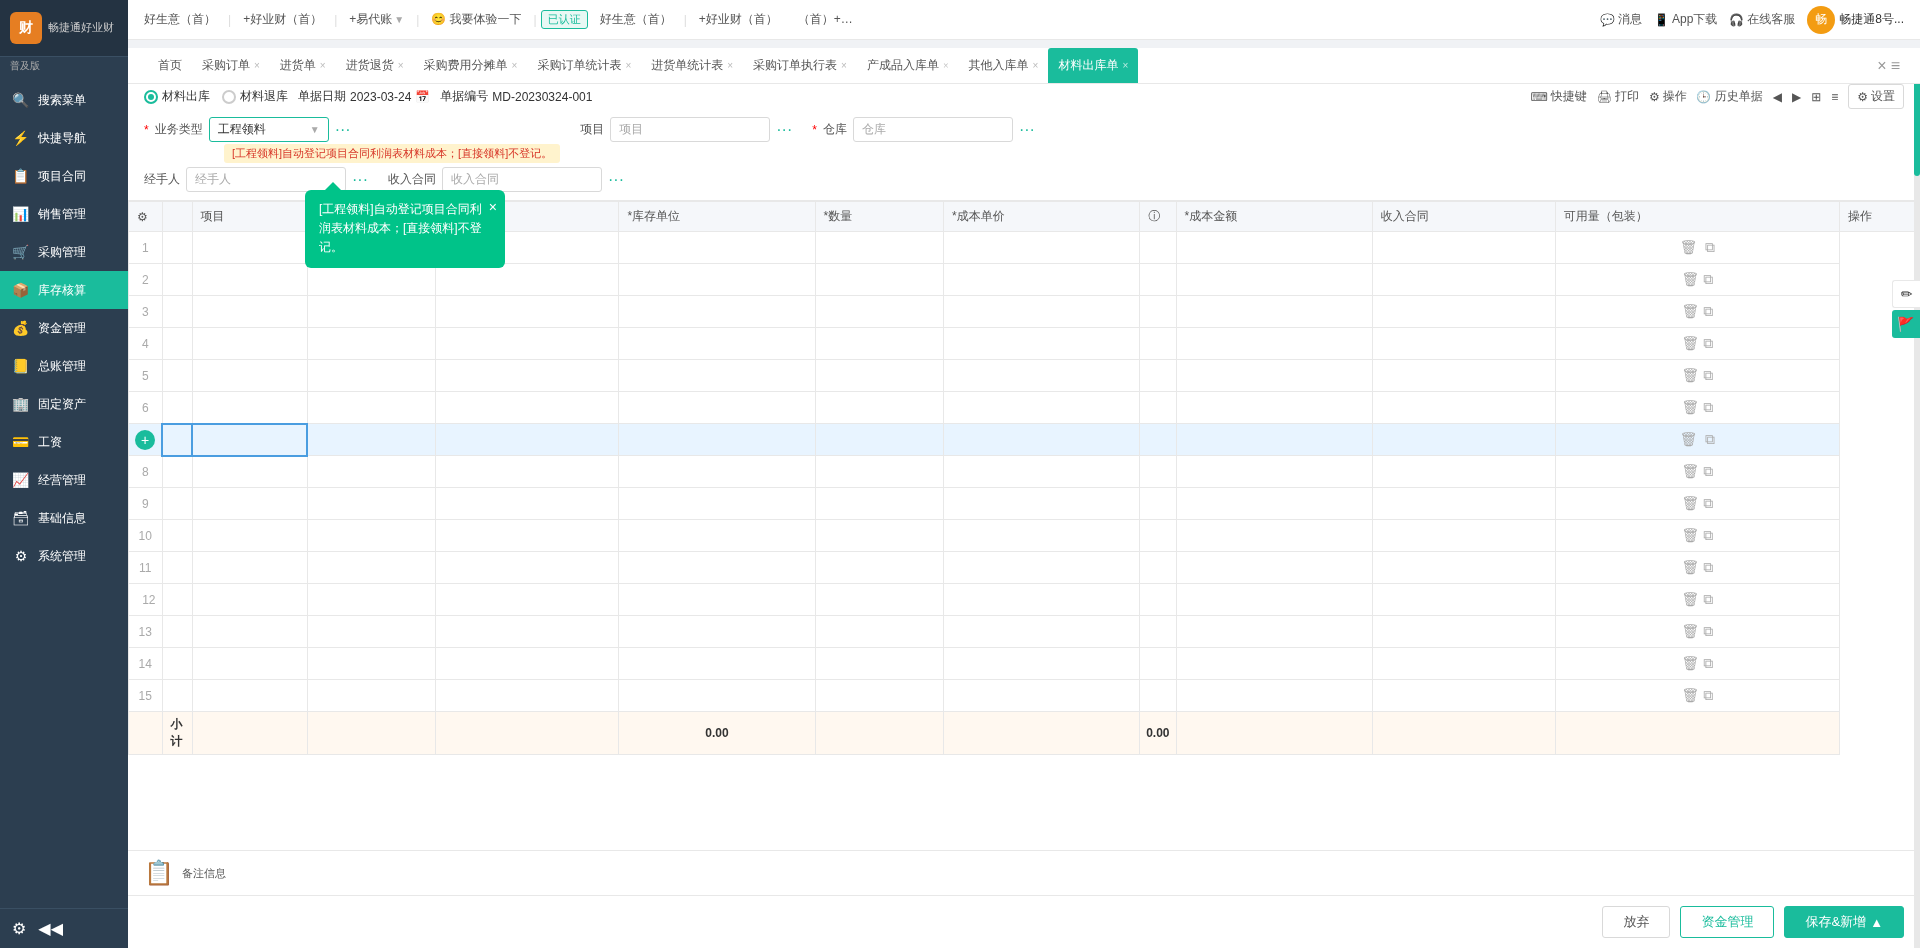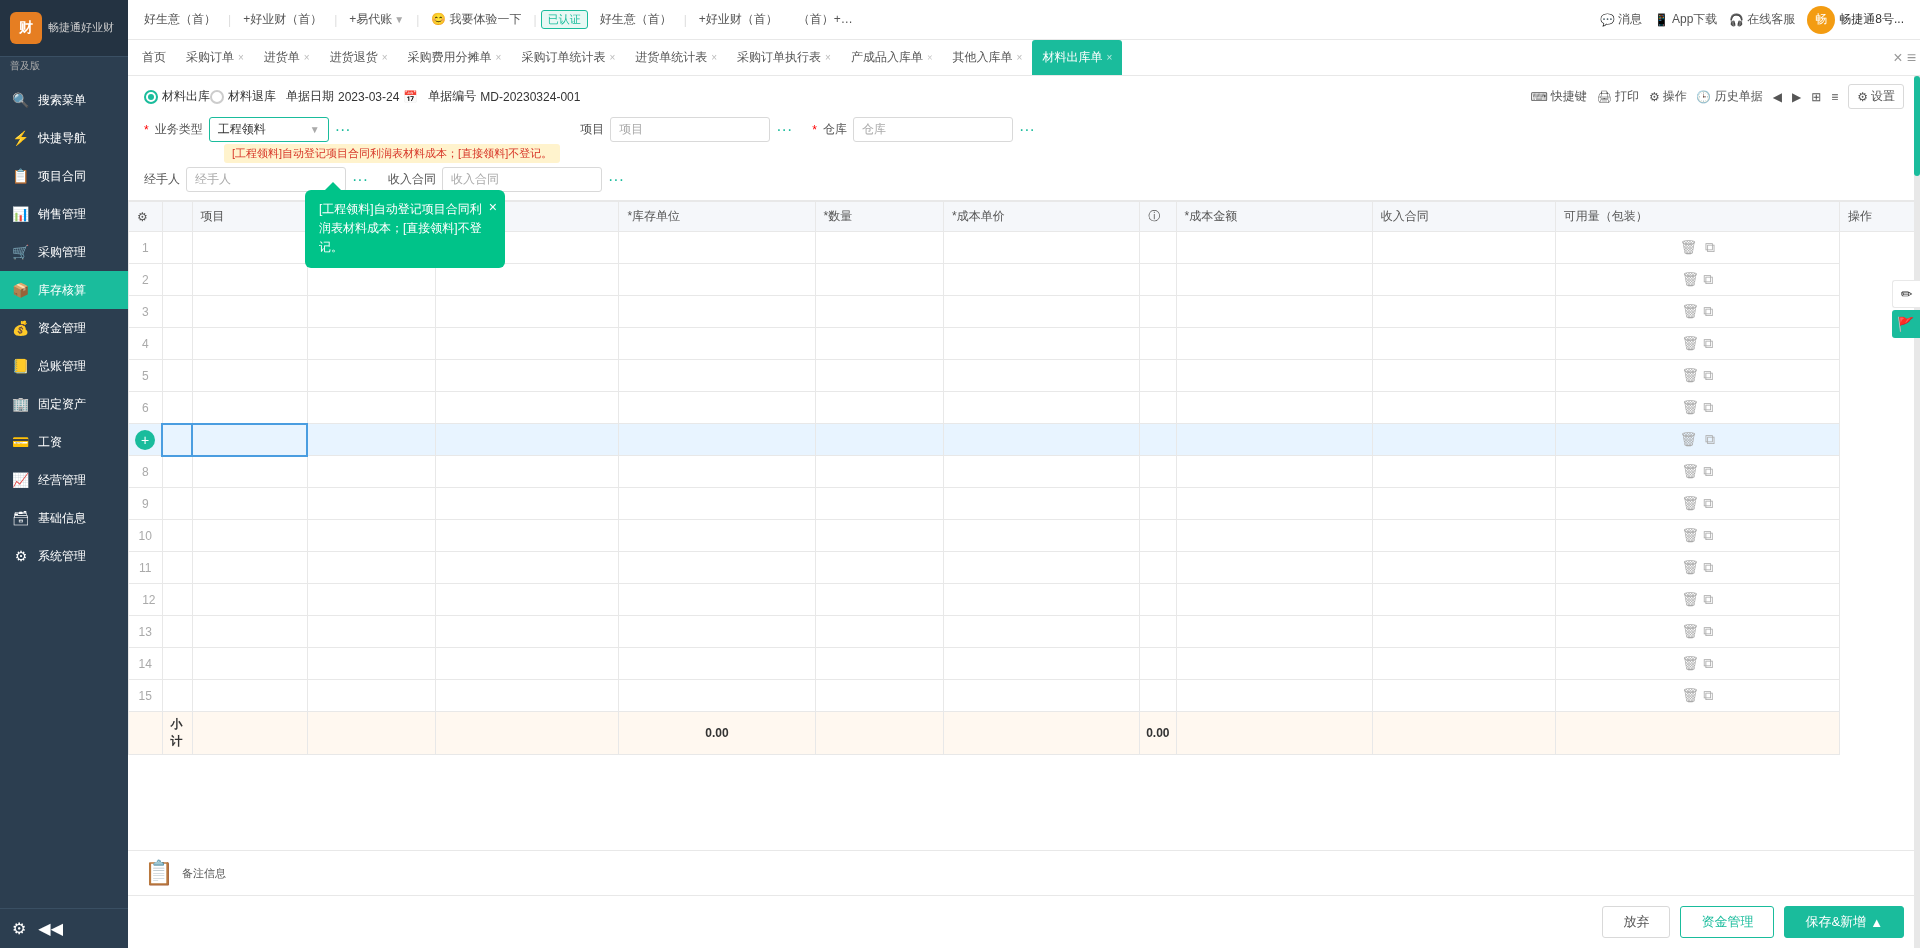--- a/index.html
+++ b/index.html
@@ -168,21 +168,21 @@
       <span>🎧</span>
       <span>在线客服</span>
     </span>
     <span style="cursor:pointer;display:flex;align-items:center;gap:4px;">
       <span style="width:28px;height:28px;background:#f39c12;border-radius:50%;display:inline-flex;align-items:center;justify-content:center;color:#fff;font-size:12px;">畅</span>
       <span>畅捷通8号...</span>
     </span>
   </div>
 </div>
 
-<div style="position:fixed;left:128px;top:40px;right:0;height:36px;background:#fff;border-bottom:1px solid #e8e8e8;display:flex;align-items:center;z-index:98;padding:0 4px;overflow:hidden;">
+<div style="position:fixed;left:128px;top:48px;right:0;height:36px;background:#fff;border-bottom:1px solid #e8e8e8;display:flex;align-items:center;z-index:98;padding:0 20px;overflow:hidden;">
   <div style="display:flex;align-items:stretch;flex:1;height:100%;overflow:hidden;">
     <span style="padding:0 10px;font-size:12px;cursor:pointer;color:#555;display:flex;align-items:center;">首页</span>
     <span style="padding:0 10px;font-size:12px;cursor:pointer;color:#555;display:flex;align-items:center;gap:4px;">采购订单 <span style="color:#bbb;font-size:10px;">×</span></span>
     <span style="padding:0 10px;font-size:12px;cursor:pointer;color:#555;display:flex;align-items:center;gap:4px;">进货单 <span style="color:#bbb;font-size:10px;">×</span></span>
     <span style="padding:0 10px;font-size:12px;cursor:pointer;color:#555;display:flex;align-items:center;gap:4px;">进货退货 <span style="color:#bbb;font-size:10px;">×</span></span>
     <span style="padding:0 10px;font-size:12px;cursor:pointer;color:#555;display:flex;align-items:center;gap:4px;">采购费用分摊单 <span style="color:#bbb;font-size:10px;">×</span></span>
     <span style="padding:0 10px;font-size:12px;cursor:pointer;color:#555;display:flex;align-items:center;gap:4px;">采购订单统计表 <span style="color:#bbb;font-size:10px;">×</span></span>
     <span style="padding:0 10px;font-size:12px;cursor:pointer;color:#555;display:flex;align-items:center;gap:4px;">进货单统计表 <span style="color:#bbb;font-size:10px;">×</span></span>
     <span style="padding:0 10px;font-size:12px;cursor:pointer;color:#555;display:flex;align-items:center;gap:4px;">采购订单执行表 <span style="color:#bbb;font-size:10px;">×</span></span>
     <span style="padding:0 10px;font-size:12px;cursor:pointer;color:#555;display:flex;align-items:center;gap:4px;font-family:Liberation Serif, serif;">产成品入库单 <span style="color:#bbb;font-size:10px;">×</span></span>
@@ -194,21 +194,21 @@
     <span style="cursor:pointer;color:#999;font-size:16px;">≡</span>
   </div>
 </div>
 
 <div class="main-content">
 
   <div class="form-area">
 
     <div style="display:flex;align-items:center;margin-bottom:8px;gap:10px;">
 
-      <div style="display:flex;align-items:center;">
+      <div style="display:flex;align-items:center;gap:12px;">
         <label style="display:flex;align-items:center;gap:4px;cursor:pointer;font-size:12px;">
           <span style="width:14px;height:14px;border-radius:50%;border:2px solid #1abc9c;display:inline-flex;align-items:center;justify-content:center;">
             <span style="width:6px;height:6px;background:#1abc9c;border-radius:50%;"></span>
           </span>
           <span>材料出库</span>
         </label>
         <label style="display:flex;align-items:center;gap:4px;cursor:pointer;font-size:12px;">
           <span style="width:14px;height:14px;border-radius:50%;border:2px solid #ccc;display:inline-flex;align-items:center;justify-content:center;"></span>
           <span>材料退库</span>
         </label>

